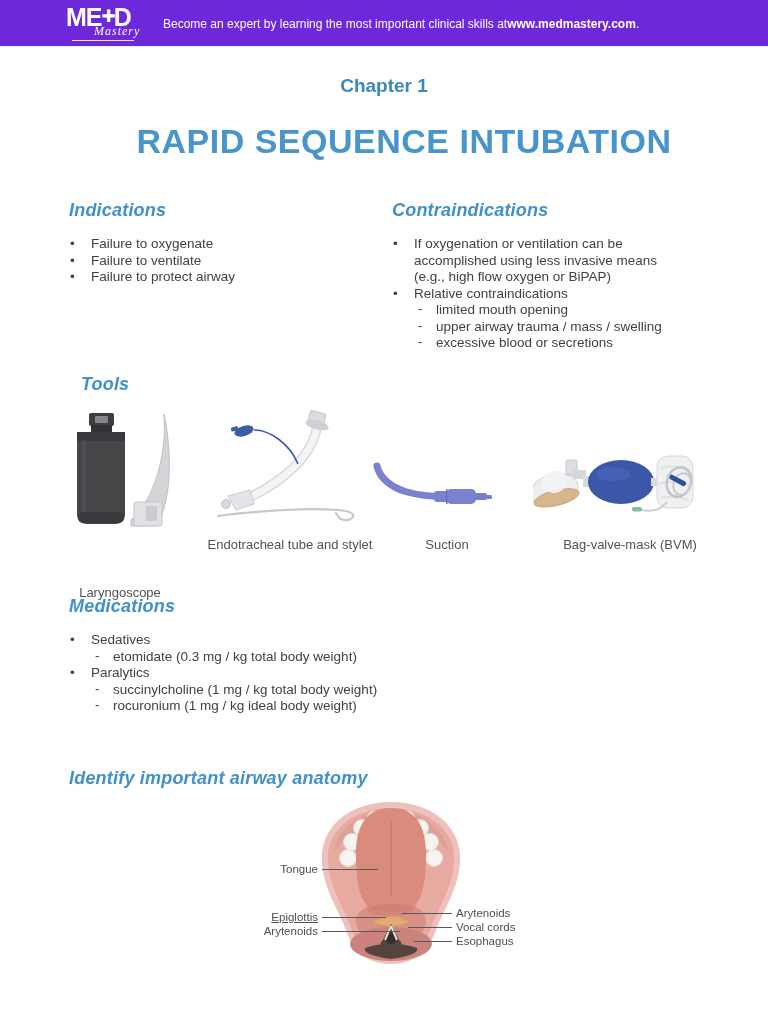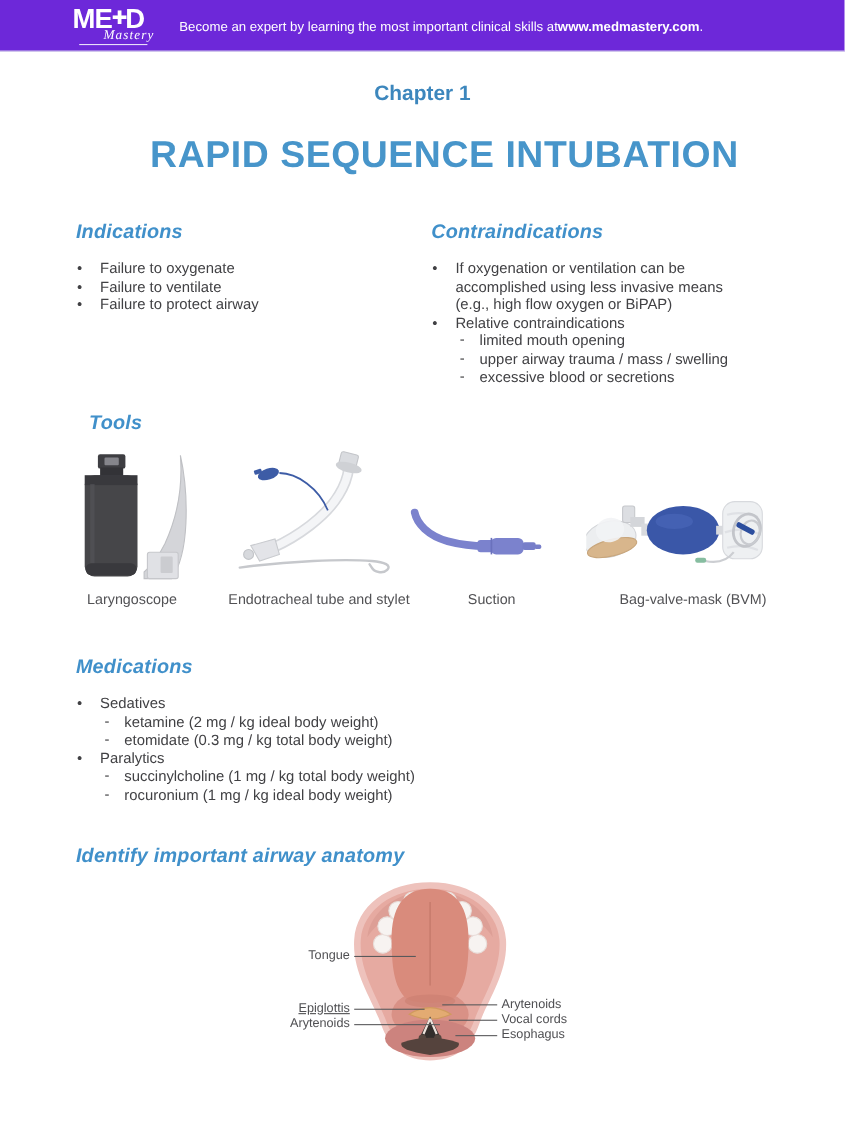--- a/index.html
+++ b/index.html
@@ -147,29 +147,28 @@
     <rect x="118" y="28" width="10" height="8" fill="#d8dade"></rect>
     <rect x="124" y="6" width="36" height="52" rx="11" fill="#eef0f2" stroke="#d7d9dd"></rect>
     <path d="M 128 18 Q 140 14 156 20 M 126 34 Q 142 28 158 36 M 128 48 Q 142 44 156 50" fill="none" stroke="#dfe1e5" stroke-width="2"></path>
     <ellipse cx="146" cy="32" rx="12" ry="15" fill="none" stroke="#c3c5ca" stroke-width="2.5" transform="rotate(18 146 32)"></ellipse>
     <ellipse cx="149" cy="34" rx="8.5" ry="11" fill="none" stroke="#c9cbd0" stroke-width="2" transform="rotate(18 149 34)"></ellipse>
     <rect x="136" y="28" width="18" height="5" rx="2" fill="#2c4e9e" transform="rotate(28 145 30)"></rect>
     <path d="M 134 52 C 128 60 118 62 108 60" fill="none" stroke="#ccced2" stroke-width="2"></path>
     <rect x="99" y="57" width="10" height="4.5" rx="2" fill="#86bda0"></rect>
   </svg>
 
-  <div class="tool-label" style="left:120px;">Laryngoscope</div>
+  <div class="tool-label" style="left:120px;margin-top:48px;">Laryngoscope</div>
   <div class="tool-label" style="left:290px;">Endotracheal tube and stylet</div>
   <div class="tool-label" style="left:447px;">Suction</div>
   <div class="tool-label" style="left:630px;">Bag-valve-mask (BVM)</div>
 
   <div class="sec-h" style="left:69px; top:596px;">Medications</div>
   <div class="list" style="left:69px; top:632px; width:420px;">
     <div class="b-item">Sedatives</div>
-    <div class="sub-item">ketamine (2 mg / kg ideal body weight)</div>
     <div class="sub-item">etomidate (0.3 mg / kg total body weight)</div>
     <div class="b-item">Paralytics</div>
     <div class="sub-item">succinylcholine (1 mg / kg total body weight)</div>
     <div class="sub-item">rocuronium (1 mg / kg ideal body weight)</div>
   </div>
 
   <div class="sec-h" style="left:69px; top:768px;">Identify important airway anatomy</div>
 
   <div class="anatomy">
 

